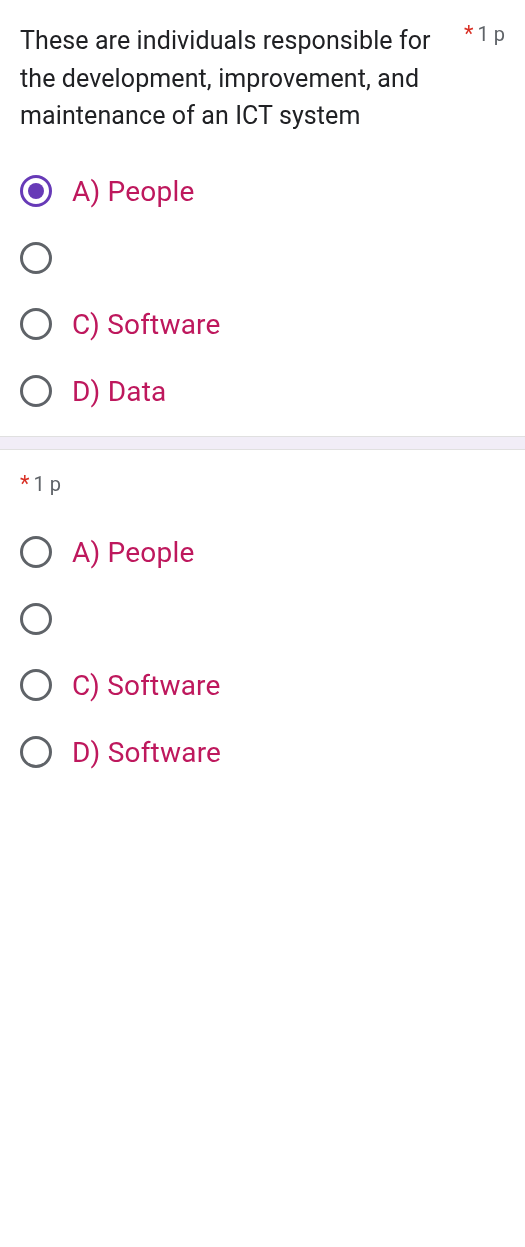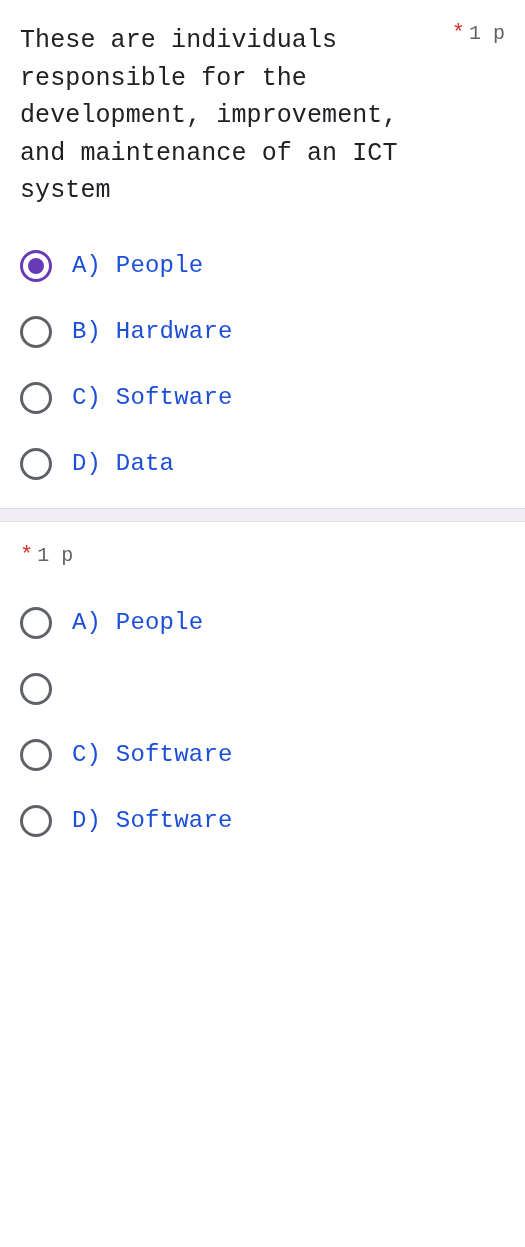--- a/index.html
+++ b/index.html
@@ -1,19 +1,18 @@
 <!DOCTYPE html>
 <html><head>
 <meta charset="utf-8">
 <style>
   * {
     box-sizing: border-box;
     margin: 0;
     padding: 0;
-    font-family: Liberation Mono, monospace;
   }
   body {
     font-family: Roboto, Arial, sans-serif;
     background: #fff;
     width: 525px;
     overflow-x: hidden;
   }
   .question-block {
     padding: 22px 20px 28px 20px;
     background: #fff;
@@ -75,22 +74,22 @@
   .radio-circle.selected {
     border-color: #673ab7;
   }
   .radio-dot {
     width: 16px;
     height: 16px;
     border-radius: 50%;
     background: #673ab7;
   }
   .option-label {
-    font-size: 24px;
-    color: #1d4ed8;
+    font-size: 28px;
+    color: #be185d;
     letter-spacing: 0.2px;
   }
 </style>
 </head>
 <body>
 
 <div class="question-block">
   <div class="question-header">
     <div class="question-text">These are individuals responsible for the development, improvement, and maintenance of an ICT system</div>
     <div class="points">
@@ -100,21 +99,20 @@
   </div>
   <div class="options">
     <div class="option">
       <div class="radio-circle selected">
         <div class="radio-dot"></div>
       </div>
       <div class="option-label">A) People</div>
     </div>
     <div class="option">
       <div class="radio-circle"></div>
-      <div class="option-label">B) Hardware</div>
     </div>
     <div class="option">
       <div class="radio-circle"></div>
       <div class="option-label">C) Software</div>
     </div>
     <div class="option">
       <div class="radio-circle"></div>
       <div class="option-label">D) Data</div>
     </div>
   </div>

